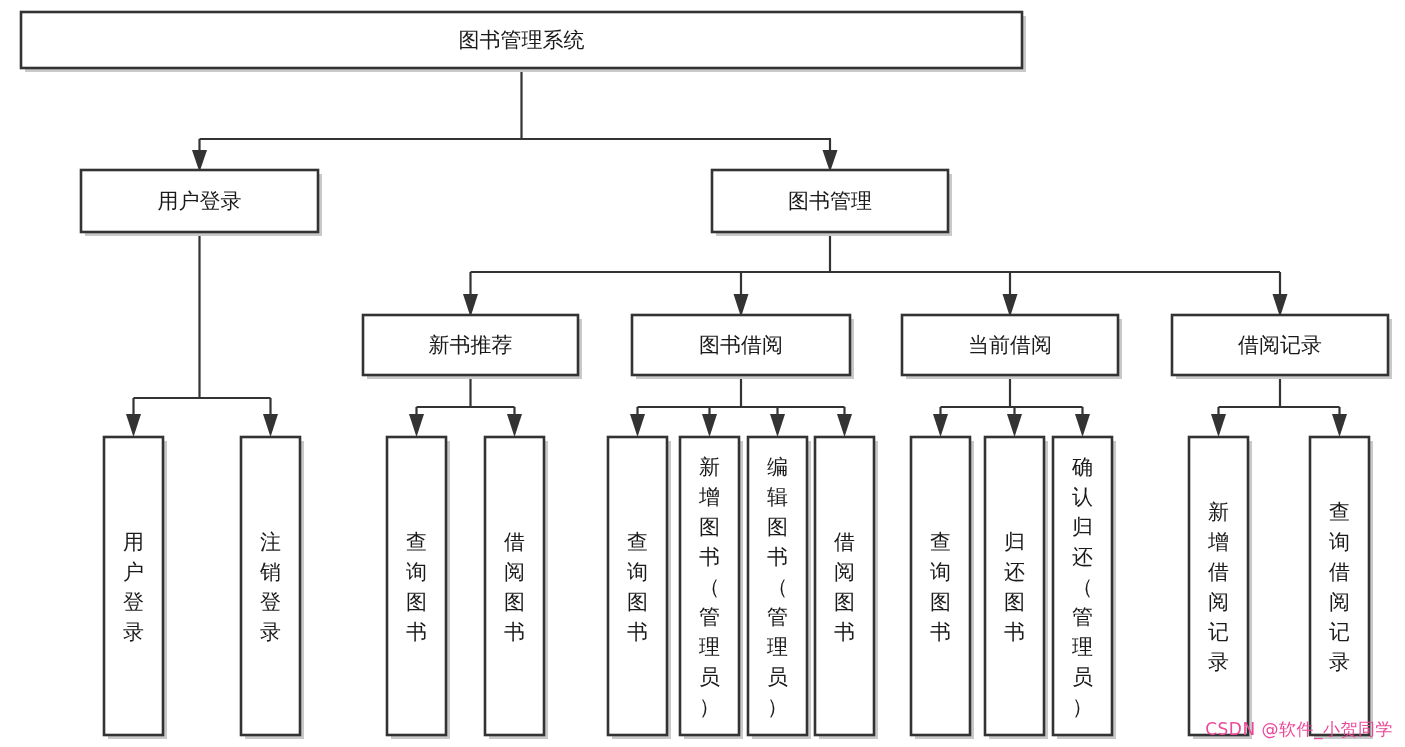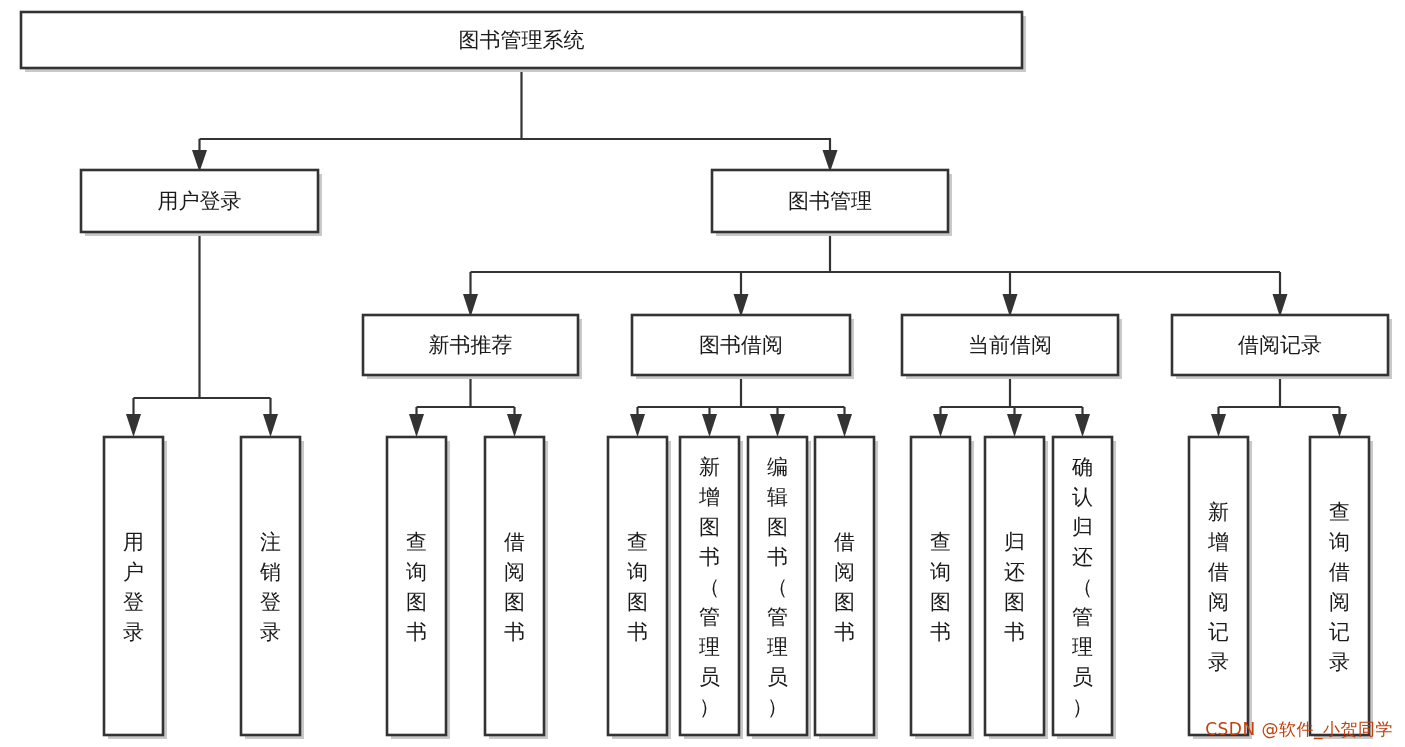--- a/index.html
+++ b/index.html
@@ -57,21 +57,21 @@
     font-size: 21px;
     fill: #1a1a1a;
     text-anchor: middle;
   }
   .watermark {
     position: absolute;
     right: 12px;
     bottom: 6px;
     font-family: "DejaVu Sans", "Liberation Sans", sans-serif;
     font-size: 17px;
-    color: #c2410c;
+    color: #ec4899;
     letter-spacing: 0.5px;
     white-space: nowrap;
     pointer-events: none;
   }
 </style>
 </head>
 <body>
 
 <div id="diagram-root">
 

